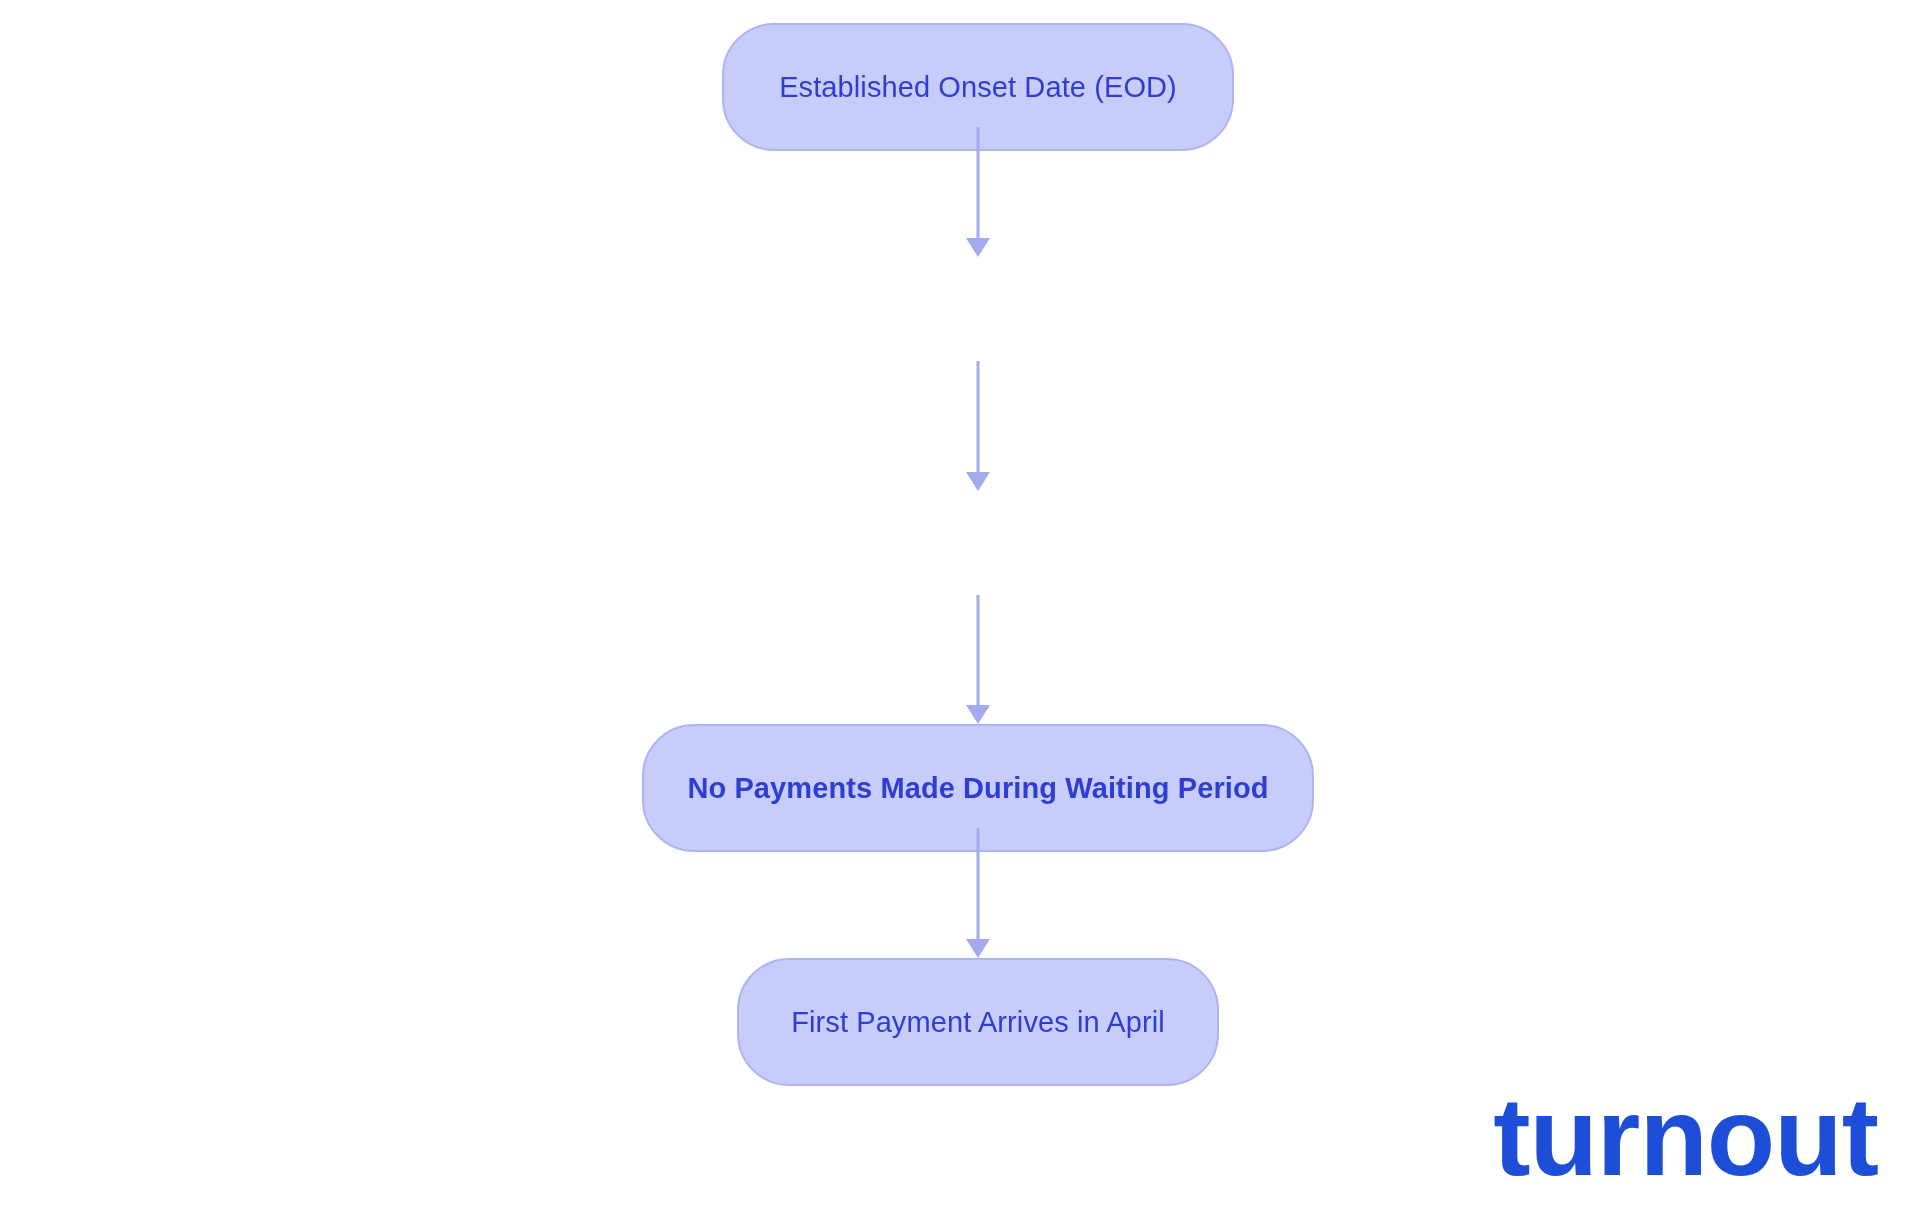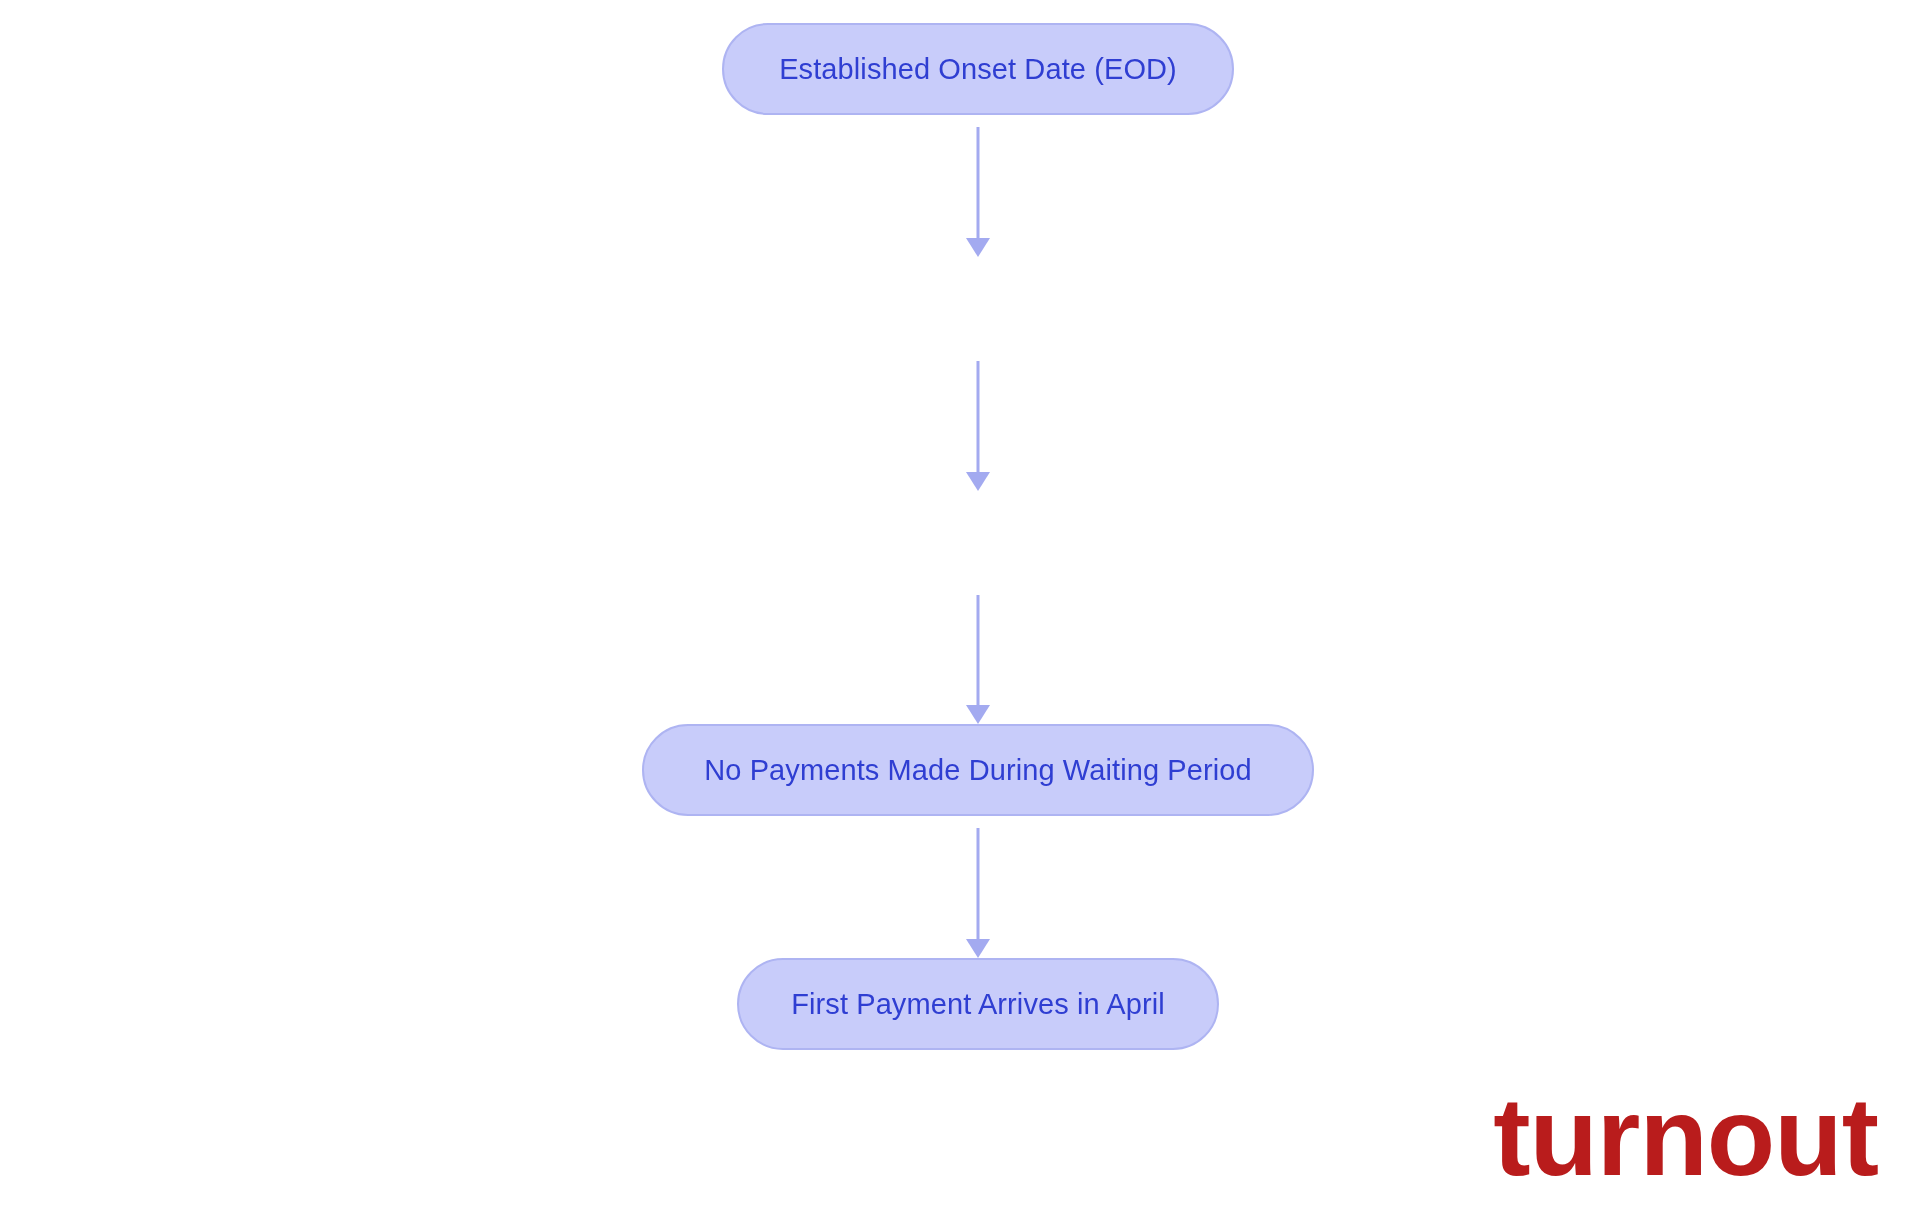--- a/index.html
+++ b/index.html
@@ -26,21 +26,21 @@
     position: absolute;
     left: 0;
     top: 0;
     width: 1920px;
     height: 1100px;
   }
 
   .node {
     position: absolute;
     box-sizing: border-box;
-    height: 92px;
+    height: 128px;
     transform: translateX(-50%);
     background: #c8ccfa;
     border: 2px solid #aeb4f2;
     border-radius: 52px;
     display: flex;
     align-items: center;
     justify-content: center;
     color: #2f3ed2;
     font-size: 29px;
     font-weight: 400;
@@ -78,21 +78,21 @@
     border-left: 12px solid transparent;
     border-right: 12px solid transparent;
     border-top: 19px solid #a3aaf0;
   }
 
   
   .logo {
     position: absolute;
     right: 42px;
     bottom: 22px;
-    color: #b91c1c;
+    color: #1d4ed8;
     font-size: 112px;
     font-weight: 700;
     letter-spacing: -1px;
     line-height: 1;
     font-family: "Liberation Sans", sans-serif;
     user-select: none;
   }
 </style>
 </head>
 <body>
@@ -115,21 +115,21 @@
       <div class="stem" style="height:111px;"></div>
       <div class="head"></div>
     </div>
 
 
     <div class="connector" style="left:978px; top:595px; height:129px;">
       <div class="stem" style="height:110px;"></div>
       <div class="head"></div>
     </div>
 
-    <div class="node" style="left:978px; top:724px; width:672px;">
+    <div class="node" style="left:978px; top:724px; width:672px;font-weight:bold;">
       <span class="node-label">No Payments Made During Waiting Period</span>
     </div>
 
     <div class="connector" style="left:978px; top:828px; height:130px;">
       <div class="stem" style="height:111px;"></div>
       <div class="head"></div>
     </div>
 
     <div class="node" style="left:978px; top:958px; width:482px;">
       <span class="node-label">First Payment Arrives in April</span>

